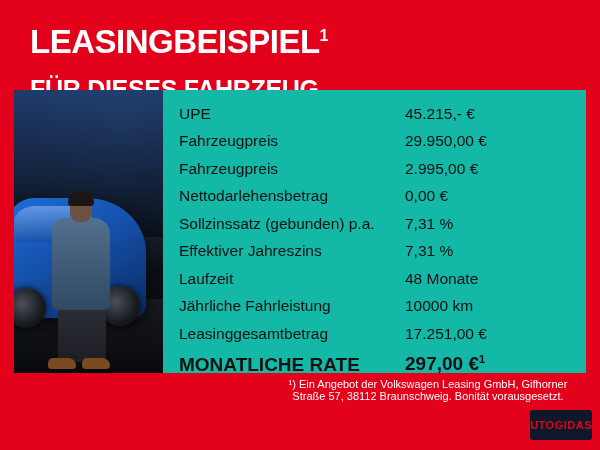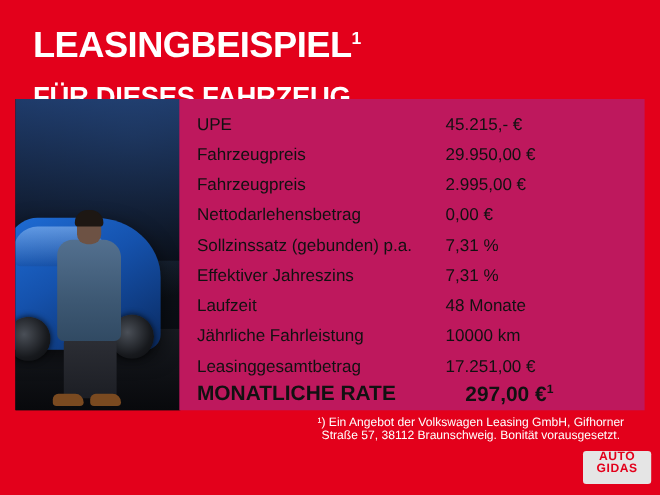--- a/index.html
+++ b/index.html
@@ -138,21 +138,21 @@
     left: 0; bottom: 0; width: 100%; height: 26%;
     background: linear-gradient(180deg, rgba(25,28,34,0.9), rgba(8,9,12,1));
   }
   
   .panel {
     position: absolute;
     left: 163px;
     top: 90px;
     width: 423px;
     height: 283px;
-    background: #be185d;
+    background: #14b8a6;
     box-sizing: border-box;
     padding: 10px 16px 6px 16px;
   }
   .row {
     display: flex;
     align-items: center;
     height: 27.5px;
     font-size: 15.5px;
     color: #111111;
   }
@@ -160,23 +160,22 @@
     width: 226px;
     flex: none;
   }
   .row .value {
     flex: 1;
   }
   .row.total {
     font-weight: bold;
     font-size: 19px;
     height: 34px;
-    align-items: flex-start;
+    align-items: center;
     padding-bottom: 2px;
-    gap: 18px;
   }
   .row.total .label { width: 226px; }
   .row.total sup {
     font-size: 11px;
     vertical-align: super;
     font-weight: bold;
   }
   
   .footnote {
     position: absolute;
@@ -188,26 +187,26 @@
     line-height: 12px;
     text-align: center;
   }
   
   .logo {
     position: absolute;
     right: 8px;
     bottom: 10px;
     width: 62px;
     height: 30px;
-    background: #e5e5e5;
+    background: #0f172a;
     border-radius: 3px;
     display: flex;
-    flex-direction: column;
+    flex-direction: row;
     align-items: center;
-    justify-content: flex-start;
+    justify-content: flex-end;
     line-height: 11px;
   }
   .logo .l1 {
     font-size: 11px;
     font-weight: bold;
     color: #e3001b;
     letter-spacing: 0.5px;
   }
   .logo .l2 {
     font-size: 11px;

